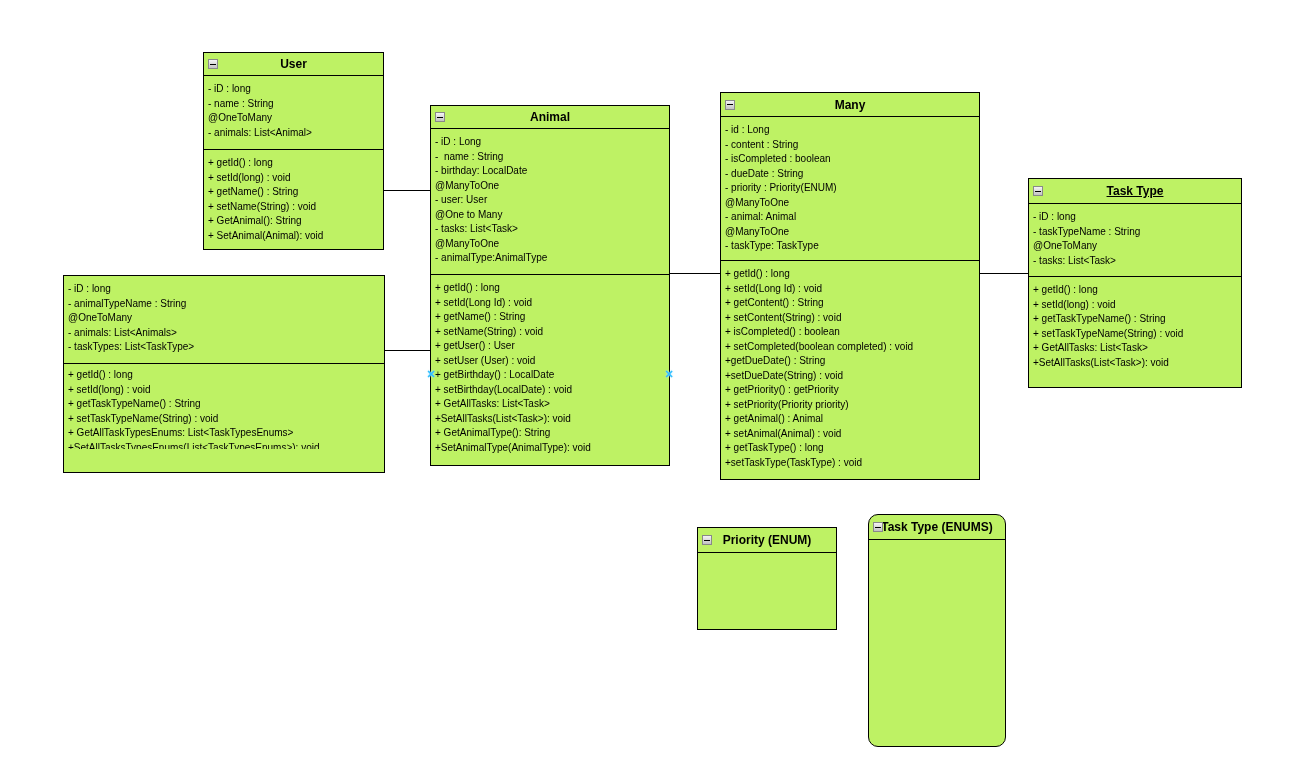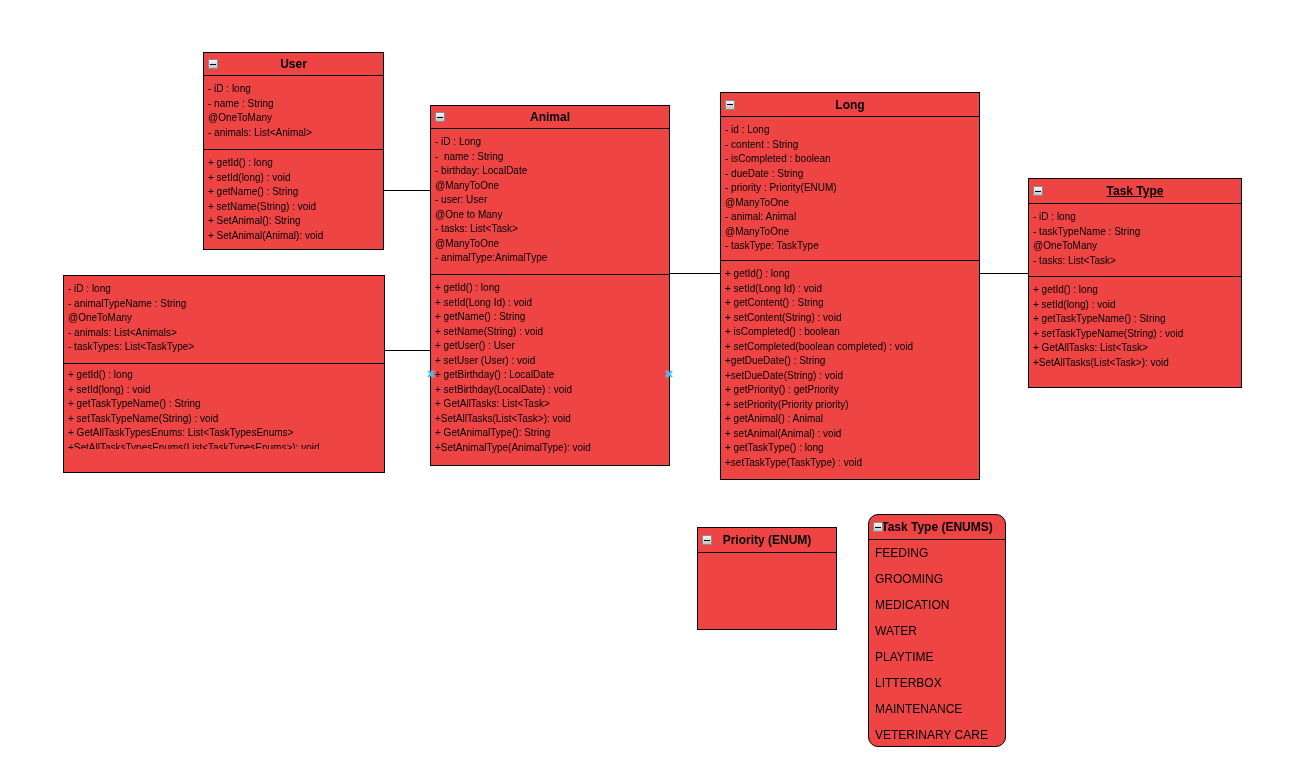--- a/index.html
+++ b/index.html
@@ -1,20 +1,20 @@
 <!DOCTYPE html>
 <html><head>
 <meta charset="utf-8">
 <style>
   * { margin:0; padding:0; box-sizing:border-box; }
   html,body { width:1303px; height:767px; background:#ffffff; overflow:hidden;
               font-family:"Liberation Sans", sans-serif; color:#000; }
   #canvas { position:relative; width:1303px; height:767px; background:#ffffff; }
 
-  .uml-box { position:absolute; background:#ef4444; border:1px solid #000; }
+  .uml-box { position:absolute; background:#bef264; border:1px solid #000; }
   .uml-title { position:relative; border-bottom:1px solid #000;
                font-weight:bold; font-size:12px; text-align:center;
                display:flex; align-items:center; justify-content:center; }
   .collapse { position:absolute; left:4px; top:50%; transform:translateY(-50%);
               width:10px; height:10px; border:1px solid #898989;
               background:linear-gradient(#f4f4f4,#c3c3c3);
               display:flex; align-items:center; justify-content:center; }
   .collapse .minus { display:block; width:6px; height:1px; background:#000; }
   .uml-section { padding:6px 4px 0 4px; font-size:10px; line-height:14.5px;
                  white-space:pre; overflow:hidden; }
@@ -33,40 +33,40 @@
 <div id="canvas">
 
   <div class="uml-box" style="left:203px; top:52px; width:181px; height:198px;">
     <div class="uml-title" style="height:23px;">
       <span class="collapse">
           <span class="minus"></span>
         </span>
       <span>User</span>
     </div>
     <div class="uml-section" style="height:73px;"><div class="uml-line">- iD : long</div><div class="uml-line">- name : String</div><div class="uml-line">@OneToMany</div><div class="uml-line">- animals: List&lt;Animal&gt;</div></div>
-    <div class="uml-section divided" style="height:100px;"><div class="uml-line">+ getId() : long</div><div class="uml-line">+ setId(long) : void</div><div class="uml-line">+ getName() : String</div><div class="uml-line">+ setName(String) : void</div><div class="uml-line">+ SetAnimal(): String</div><div class="uml-line">+ SetAnimal(Animal): void</div></div>
+    <div class="uml-section divided" style="height:100px;"><div class="uml-line">+ getId() : long</div><div class="uml-line">+ setId(long) : void</div><div class="uml-line">+ getName() : String</div><div class="uml-line">+ setName(String) : void</div><div class="uml-line">+ GetAnimal(): String</div><div class="uml-line">+ SetAnimal(Animal): void</div></div>
   </div>
 
   <div class="uml-box" style="left:430px; top:105px; width:240px; height:361px;">
     <div class="uml-title" style="height:23px;">
       <span class="collapse">
           <span class="minus"></span>
         </span>
       <span>Animal</span>
     </div>
     <div class="uml-section" style="height:145px;"><div class="uml-line">- iD : Long</div><div class="uml-line">-  name : String</div><div class="uml-line">- birthday: LocalDate</div><div class="uml-line">@ManyToOne</div><div class="uml-line">- user: User</div><div class="uml-line">@One to Many</div><div class="uml-line">- tasks: List&lt;Task&gt;</div><div class="uml-line">@ManyToOne</div><div class="uml-line">- animalType:AnimalType</div></div>
     <div class="uml-section divided" style="height:191px;"><div class="uml-line">+ getId() : long</div><div class="uml-line">+ setId(Long Id) : void</div><div class="uml-line">+ getName() : String</div><div class="uml-line">+ setName(String) : void</div><div class="uml-line">+ getUser() : User</div><div class="uml-line">+ setUser (User) : void</div><div class="uml-line">+ getBirthday() : LocalDate</div><div class="uml-line">+ setBirthday(LocalDate) : void</div><div class="uml-line">+ GetAllTasks: List&lt;Task&gt;</div><div class="uml-line">+SetAllTasks(List&lt;Task&gt;): void</div><div class="uml-line">+ GetAnimalType(): String</div><div class="uml-line">+SetAnimalType(AnimalType): void</div></div>
   </div>
 
   <div class="uml-box" style="left:720px; top:92px; width:260px; height:388px;">
     <div class="uml-title" style="height:24px;">
       <span class="collapse">
           <span class="minus"></span>
         </span>
-      <span>Long</span>
+      <span>Many</span>
     </div>
     <div class="uml-section" style="height:143px;"><div class="uml-line">- id : Long</div><div class="uml-line">- content : String</div><div class="uml-line">- isCompleted : boolean</div><div class="uml-line">- dueDate : String</div><div class="uml-line">- priority : Priority(ENUM)</div><div class="uml-line">@ManyToOne</div><div class="uml-line">- animal: Animal</div><div class="uml-line">@ManyToOne</div><div class="uml-line">- taskType: TaskType</div></div>
     <div class="uml-section divided" style="height:219px;"><div class="uml-line">+ getId() : long</div><div class="uml-line">+ setId(Long Id) : void</div><div class="uml-line">+ getContent() : String</div><div class="uml-line">+ setContent(String) : void</div><div class="uml-line">+ isCompleted() : boolean</div><div class="uml-line">+ setCompleted(boolean completed) : void</div><div class="uml-line">+getDueDate() : String</div><div class="uml-line">+setDueDate(String) : void</div><div class="uml-line">+ getPriority() : getPriority</div><div class="uml-line">+ setPriority(Priority priority)</div><div class="uml-line">+ getAnimal() : Animal</div><div class="uml-line">+ setAnimal(Animal) : void</div><div class="uml-line">+ getTaskType() : long</div><div class="uml-line">+setTaskType(TaskType) : void</div></div>
   </div>
 
   <div class="uml-box" style="left:1028px; top:178px; width:214px; height:210px;">
     <div class="uml-title" style="height:25px;text-decoration:underline;">
       <span class="collapse">
           <span class="minus"></span>
         </span>
@@ -90,30 +90,20 @@
     </div>
   </div>
 
   <div class="uml-box" style="left:868px; top:514px; width:138px; height:233px;border-radius:10px;">
     <div class="uml-title" style="height:25px;">
       <span class="collapse">
           <span class="minus"></span>
         </span>
       <span>Task Type (ENUMS)</span>
     </div>
-    <div class="enum-rows">
-        <div class="uml-enum-row">FEEDING</div>
-        <div class="uml-enum-row">GROOMING</div>
-        <div class="uml-enum-row">MEDICATION</div>
-        <div class="uml-enum-row">WATER</div>
-        <div class="uml-enum-row">PLAYTIME</div>
-        <div class="uml-enum-row">LITTERBOX</div>
-        <div class="uml-enum-row">MAINTENANCE</div>
-        <div class="uml-enum-row">VETERINARY CARE</div>
-      </div>
   </div>
 
   <div class="connector" style="left:383px; top:190px; width:47px;"></div>
   <div class="connector" style="left:384px; top:350px; width:46px;"></div>
   <div class="connector" style="left:669px; top:273px; width:51px;"></div>
   <div class="connector" style="left:979px; top:273px; width:49px;"></div>
 
   <div class="cp-marker" style="left:425px; top:368px;">✕</div>
   <div class="cp-marker" style="left:663px; top:368px;">✕</div>
 

